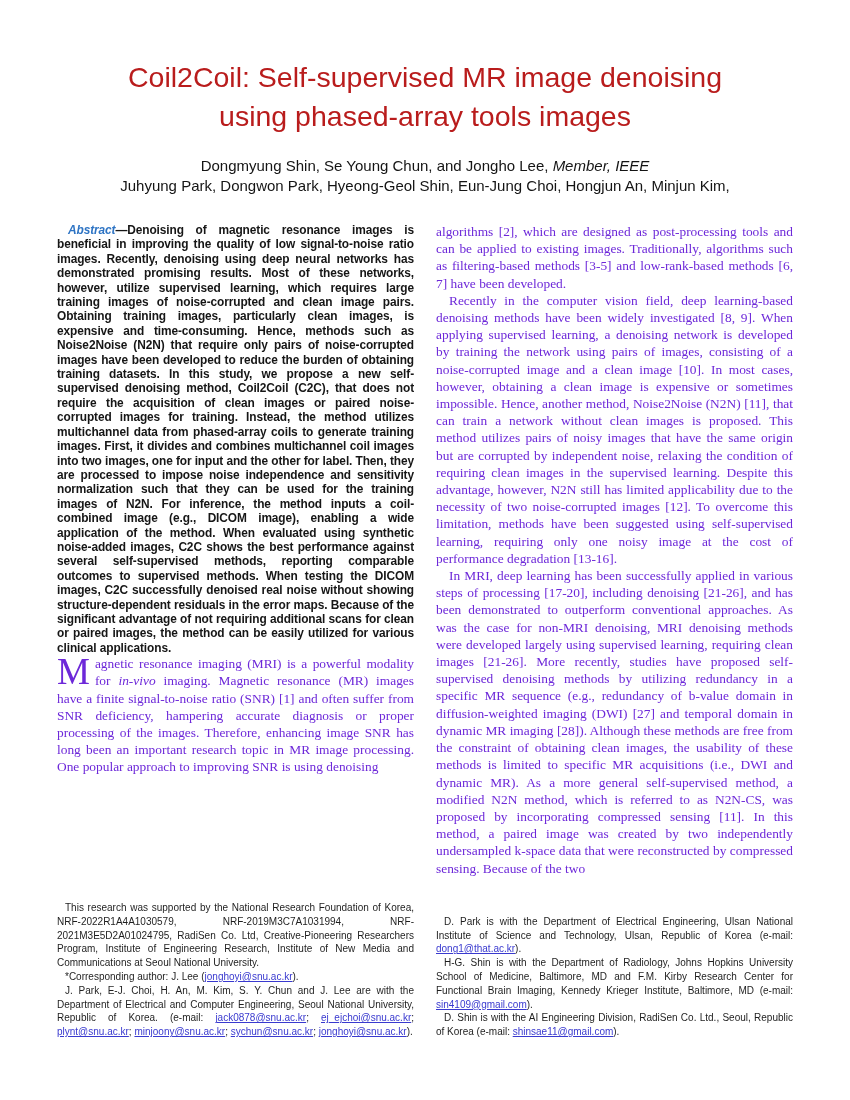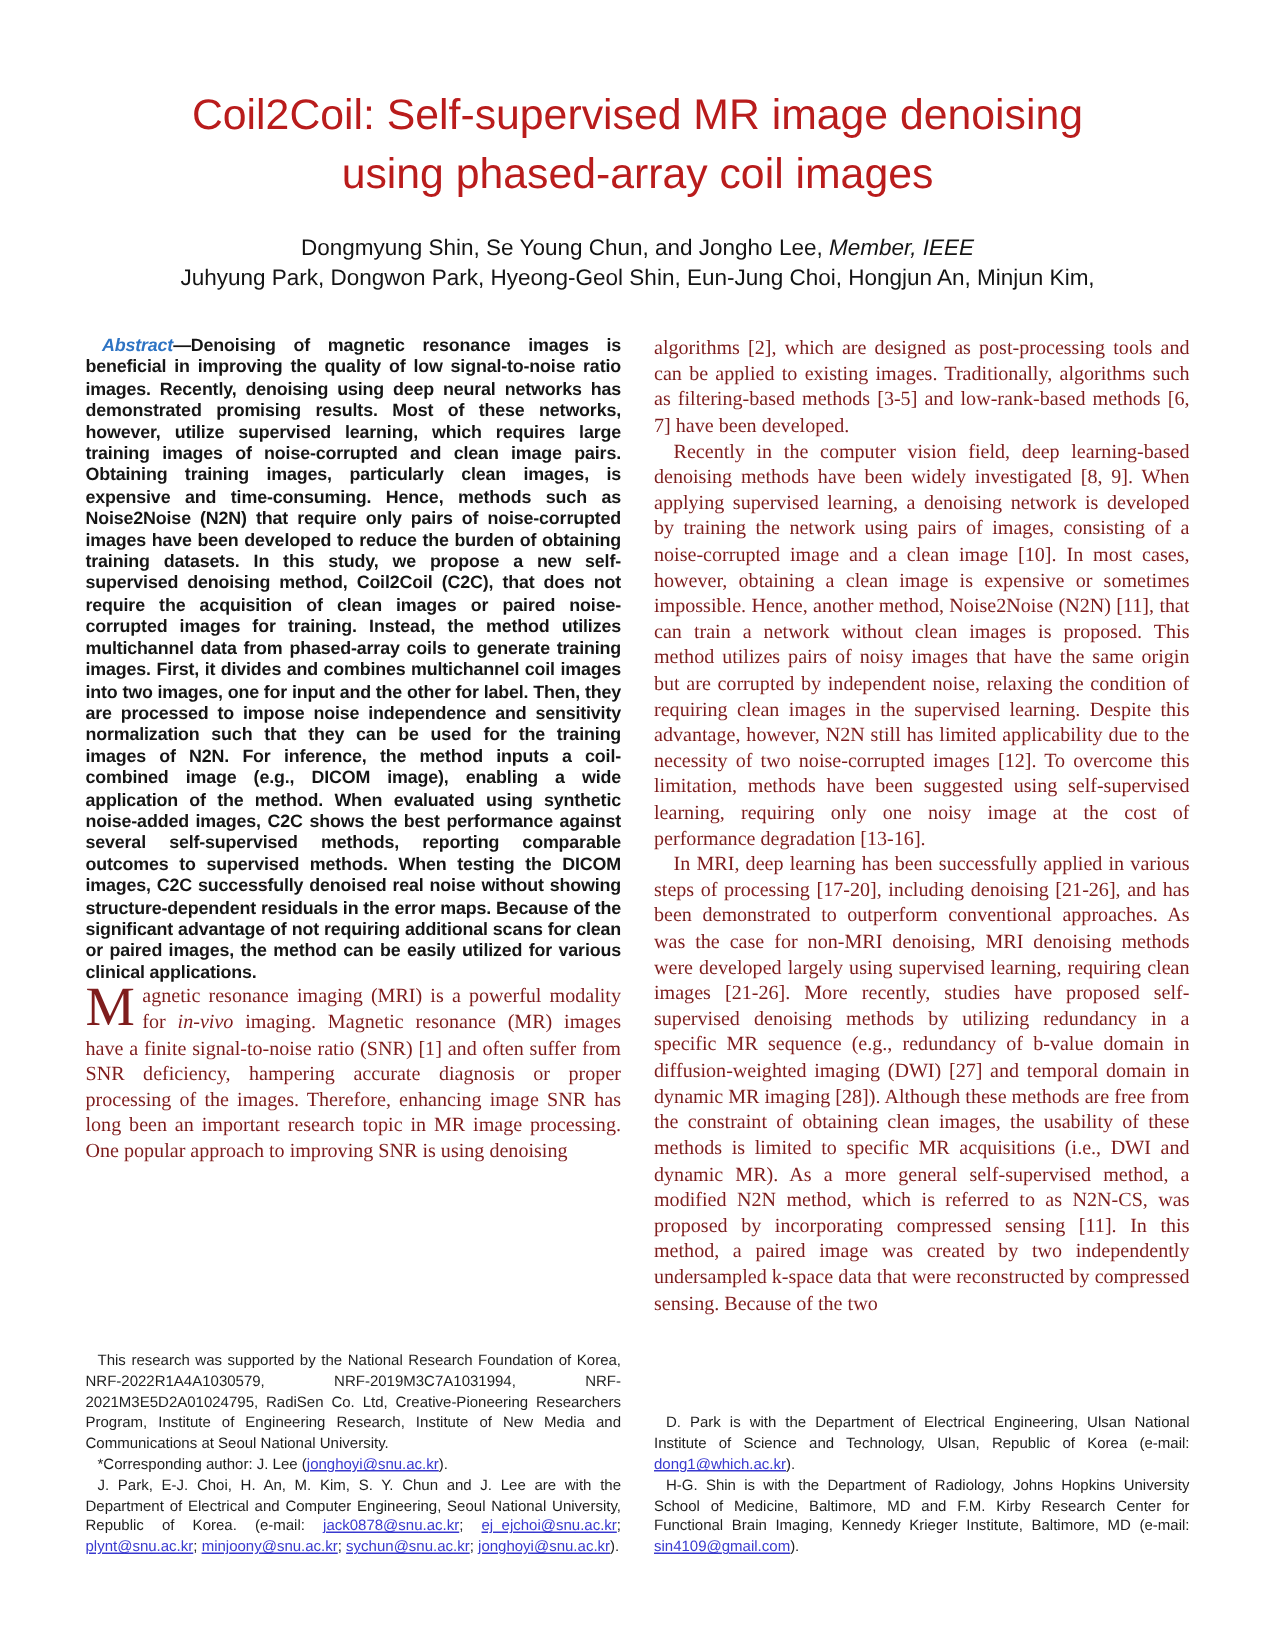--- a/index.html
+++ b/index.html
@@ -61,21 +61,21 @@
     margin: 18px 0 10px 0;
   }
   .section-heading .num { margin-right: 10px; }
 
   .body-text {
     font-family: "Liberation Serif", serif;
     font-size: 13.4px;
     line-height: 17.2px;
     text-align: justify;
     margin: 0;
-    color: #7f1d1d;
+    color: #6d28d9;
   }
   .body-text.indent { text-indent: 13px; }
 
   .dropcap {
     float: left;
     font-size: 37px;
     line-height: 30px;
     padding: 2px 5px 0 0;
     font-family: "Liberation Serif", serif;
   }
@@ -93,21 +93,21 @@
     color: #3939cf;
     text-decoration: underline;
     cursor: pointer;
   }
 </style>
 </head>
 <body>
 
 <div class="page">
 
-  <h1 class="title"><span>Coil2Coil: Self-supervised MR image denoising</span><br><span>using phased-array coil images</span></h1>
+  <h1 class="title"><span>Coil2Coil: Self-supervised MR image denoising</span><br><span>using phased-array tools images</span></h1>
 
   <div class="authors">
     <div><span>Dongmyung Shin, Se Young Chun, and Jongho Lee, </span><i>Member, IEEE</i></div>
     <div>Juhyung Park, Dongwon Park, Hyeong-Geol Shin, Eun-Jung Choi, Hongjun An, Minjun Kim,</div>
   </div>
 
   <div class="columns">
 
     <div class="col">
       <p class="abstract"><span class="blue-label">Abstract</span><span>—Denoising of magnetic resonance images is beneficial in improving the quality of low signal-to-noise ratio images. Recently, denoising using deep neural networks has demonstrated promising results. Most of these networks, however, utilize supervised learning, which requires large training images of noise-corrupted and clean image pairs. Obtaining training images, particularly clean images, is expensive and time-consuming. Hence, methods such as Noise2Noise (N2N) that require only pairs of noise-corrupted images have been developed to reduce the burden of obtaining training datasets. In this study, we propose a new self-supervised denoising method, Coil2Coil (C2C), that does not require the acquisition of clean images or paired noise-corrupted images for training. Instead, the method utilizes multichannel data from phased-array coils to generate training images. First, it divides and combines multichannel coil images into two images, one for input and the other for label. Then, they are processed to impose noise independence and sensitivity normalization such that they can be used for the training images of N2N. For inference, the method inputs a coil-combined image (e.g., DICOM image), enabling a wide application of the method. When evaluated using synthetic noise-added images, C2C shows the best performance against several self-supervised methods, reporting comparable outcomes to supervised methods. When testing the DICOM images, C2C successfully denoised real noise without showing structure-dependent residuals in the error maps. Because of the significant advantage of not requiring additional scans for clean or paired images, the method can be easily utilized for various clinical applications.</span></p>
@@ -122,19 +122,20 @@
         <p><span>J. Park, E-J. Choi, H. An, M. Kim, S. Y. Chun and J. Lee are with the Department of Electrical and Computer Engineering, Seoul National University, Republic of Korea. (e-mail: </span><span class="email-link">jack0878@snu.ac.kr</span><span>; </span><span class="email-link">ej_ejchoi@snu.ac.kr</span><span>; </span><span class="email-link">plynt@snu.ac.kr</span><span>; </span><span class="email-link">minjoony@snu.ac.kr</span><span>; </span><span class="email-link">sychun@snu.ac.kr</span><span>; </span><span class="email-link">jonghoyi@snu.ac.kr</span><span>).</span></p>
       </div>
     </div>
 
     <div class="col">
       <p class="body-text">algorithms [2], which are designed as post-processing tools and can be applied to existing images. Traditionally, algorithms such as filtering-based methods [3-5] and low-rank-based methods [6, 7] have been developed.</p>
       <p class="body-text indent">Recently in the computer vision field, deep learning-based denoising methods have been widely investigated [8, 9]. When applying supervised learning, a denoising network is developed by training the network using pairs of images, consisting of a noise-corrupted image and a clean image [10]. In most cases, however, obtaining a clean image is expensive or sometimes impossible. Hence, another method, Noise2Noise (N2N) [11], that can train a network without clean images is proposed. This method utilizes pairs of noisy images that have the same origin but are corrupted by independent noise, relaxing the condition of requiring clean images in the supervised learning. Despite this advantage, however, N2N still has limited applicability due to the necessity of two noise-corrupted images [12]. To overcome this limitation, methods have been suggested using self-supervised learning, requiring only one noisy image at the cost of performance degradation [13-16].</p>
       <p class="body-text indent">In MRI, deep learning has been successfully applied in various steps of processing [17-20], including denoising [21-26], and has been demonstrated to outperform conventional approaches. As was the case for non-MRI denoising, MRI denoising methods were developed largely using supervised learning, requiring clean images [21-26]. More recently, studies have proposed self-supervised denoising methods by utilizing redundancy in a specific MR sequence (e.g., redundancy of b-value domain in diffusion-weighted imaging (DWI) [27] and temporal domain in dynamic MR imaging [28]). Although these methods are free from the constraint of obtaining clean images, the usability of these methods is limited to specific MR acquisitions (i.e., DWI and dynamic MR). As a more general self-supervised method, a modified N2N method, which is referred to as N2N-CS, was proposed by incorporating compressed sensing [11]. In this method, a paired image was created by two independently undersampled k-space data that were reconstructed by compressed sensing. Because of the two</p>
 
       <div class="footnotes">
-        <p><span>D. Park is with the Department of Electrical Engineering, Ulsan National Institute of Science and Technology, Ulsan, Republic of Korea (e-mail: </span><span class="email-link">dong1@which.ac.kr</span><span>).</span></p>
+        <p><span>D. Park is with the Department of Electrical Engineering, Ulsan National Institute of Science and Technology, Ulsan, Republic of Korea (e-mail: </span><span class="email-link">dong1@that.ac.kr</span><span>).</span></p>
         <p><span>H-G. Shin is with the Department of Radiology, Johns Hopkins University School of Medicine, Baltimore, MD and F.M. Kirby Research Center for Functional Brain Imaging, Kennedy Krieger Institute, Baltimore, MD (e-mail: </span><span class="email-link">sin4109@gmail.com</span><span>).</span></p>
+        <p><span>D. Shin is with the AI Engineering Division, RadiSen Co. Ltd., Seoul, Republic of Korea (e-mail: </span><span class="email-link">shinsae11@gmail.com</span><span>).</span></p>
       </div>
     </div>
 
   </div>
 </div>
 
 </body></html>

